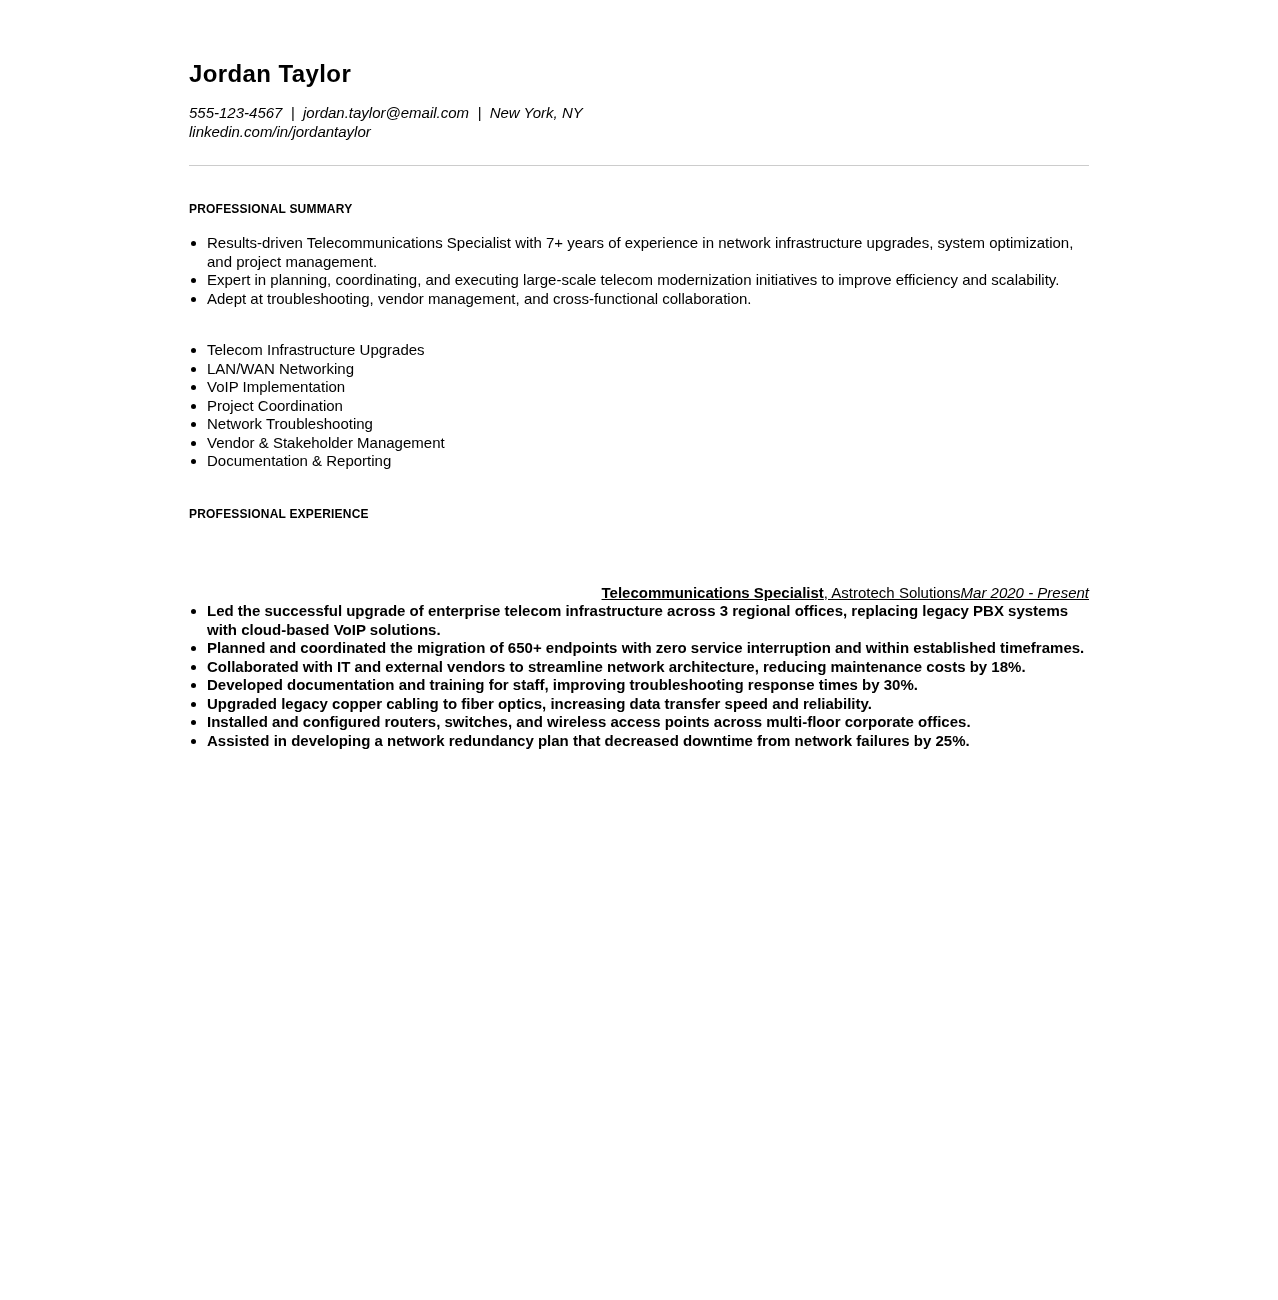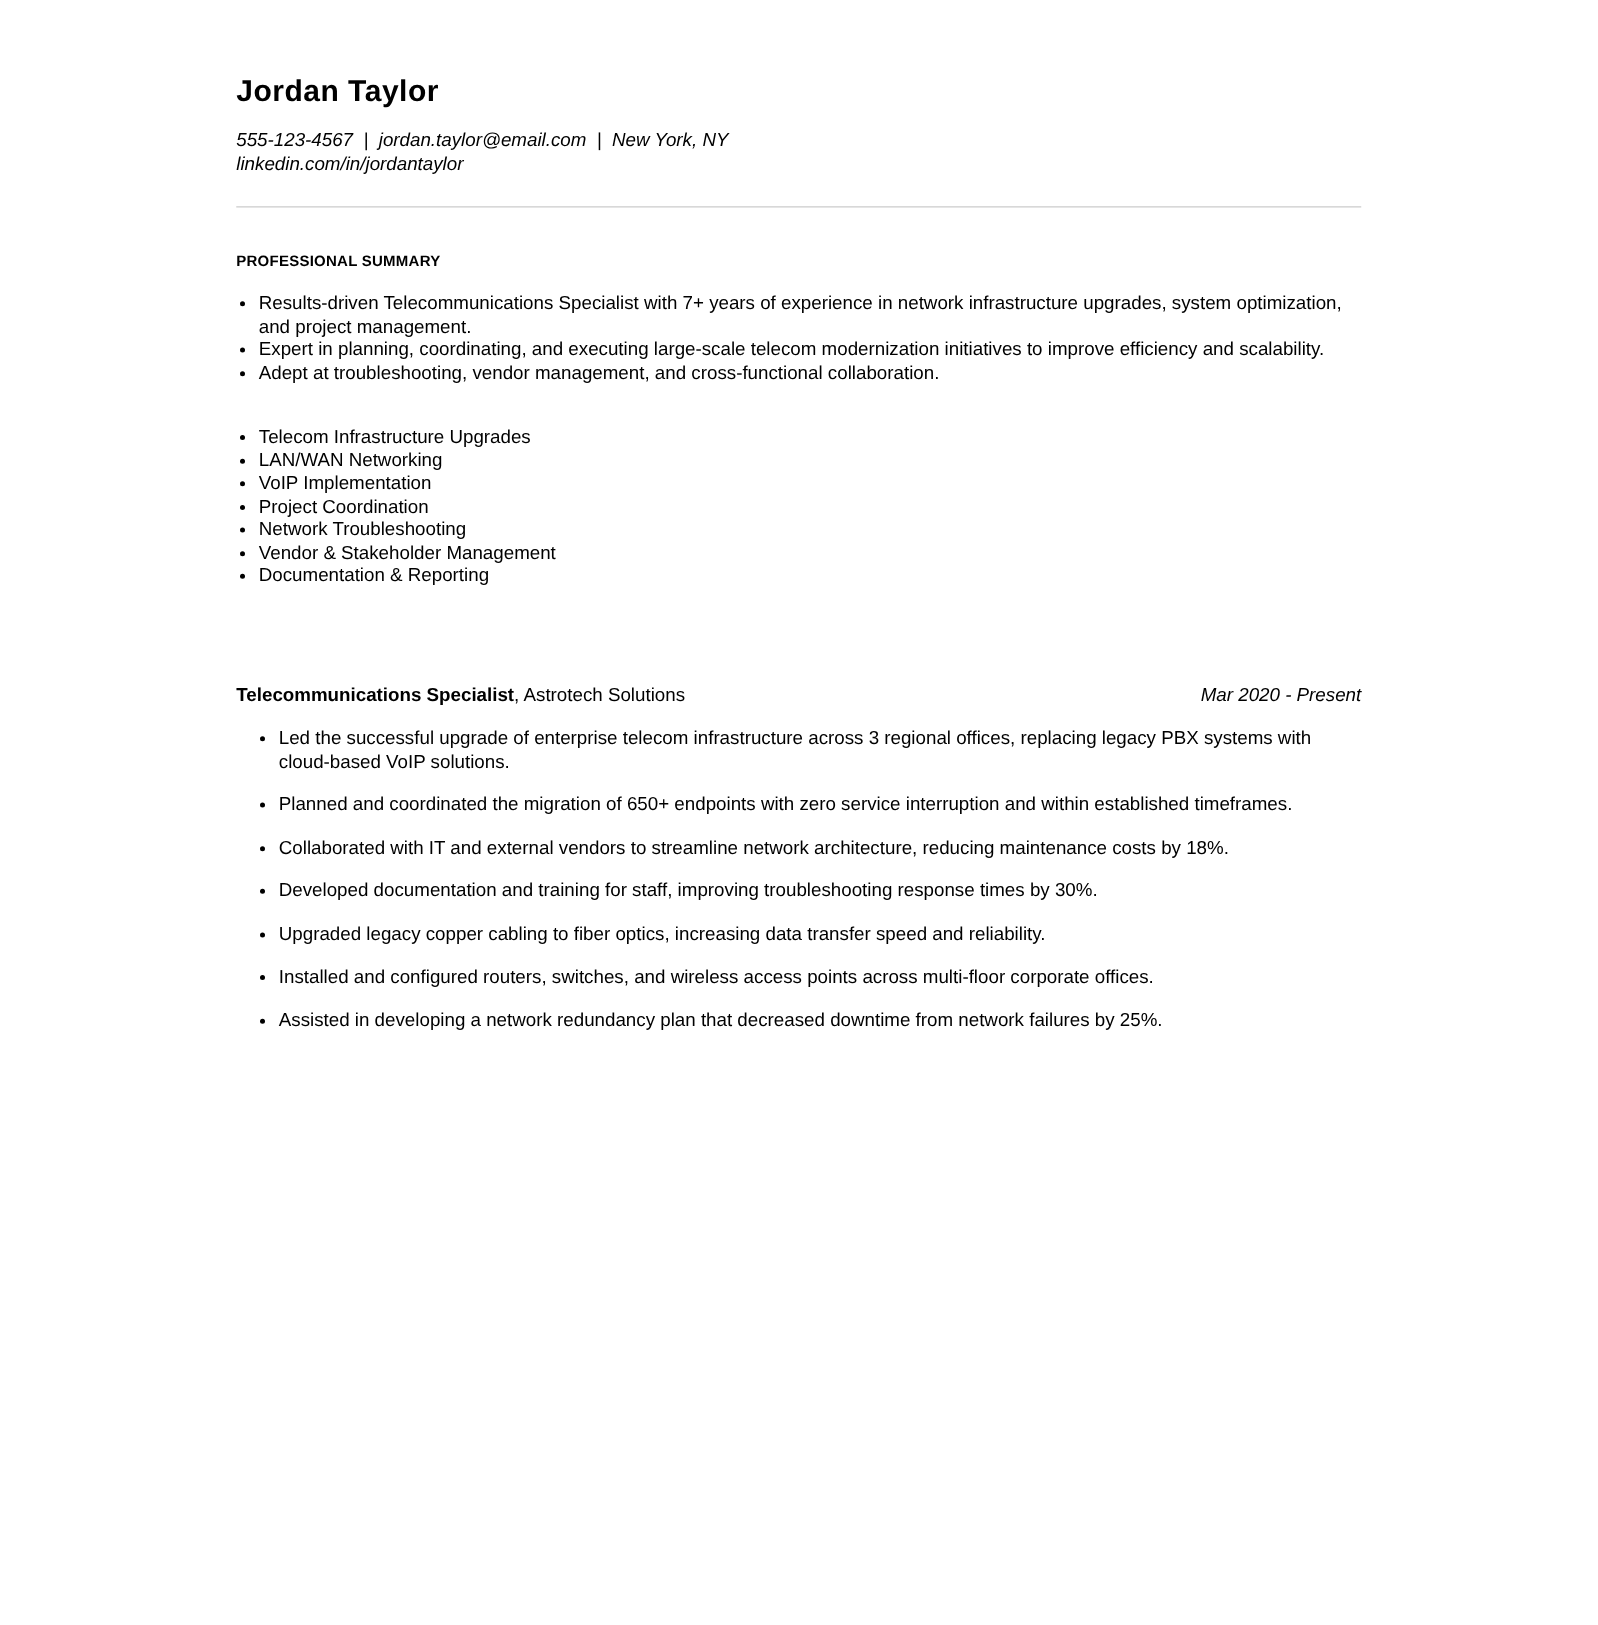--- a/index.html
+++ b/index.html
@@ -55,30 +55,32 @@
   }
   ul.bullet-list li {
     margin: 0;
     padding: 0;
   }
   ul.job-bullets {
     margin: 0;
     padding-left: 18px;
   }
   ul.job-bullets li {
-    margin: 16px;
+    margin: 0;
     padding: 0;
+    font-weight: bold;
   }
   .jobs {
     margin-top: 15px;
   }
   .job-header {
     display: flex;
-    justify-content: space-between;
+    justify-content: flex-end;
     align-items: baseline;
+    text-decoration: underline;
   }
   .job-role {
     font-weight: 700;
   }
   .job-dates {
     font-style: italic;
     white-space: nowrap;
     margin-top: 44px;
   }
   .edu-block {
@@ -117,20 +119,21 @@
         <li>LAN/WAN Networking</li>
         <li>VoIP Implementation</li>
         <li>Project Coordination</li>
         <li>Network Troubleshooting</li>
         <li>Vendor &amp; Stakeholder Management</li>
         <li>Documentation &amp; Reporting</li>
       </ul>
   </div>
 
   <div class="section">
+    <div class="section-title">PROFESSIONAL EXPERIENCE</div>
     <div class="jobs">
 
       <div class="job">
         <div class="job-header">
           <div>
             <span class="job-role">Telecommunications Specialist</span><span>, Astrotech Solutions</span>
           </div>
           <span class="job-dates">Mar 2020 - Present</span>
         </div>
         <ul class="job-bullets">

